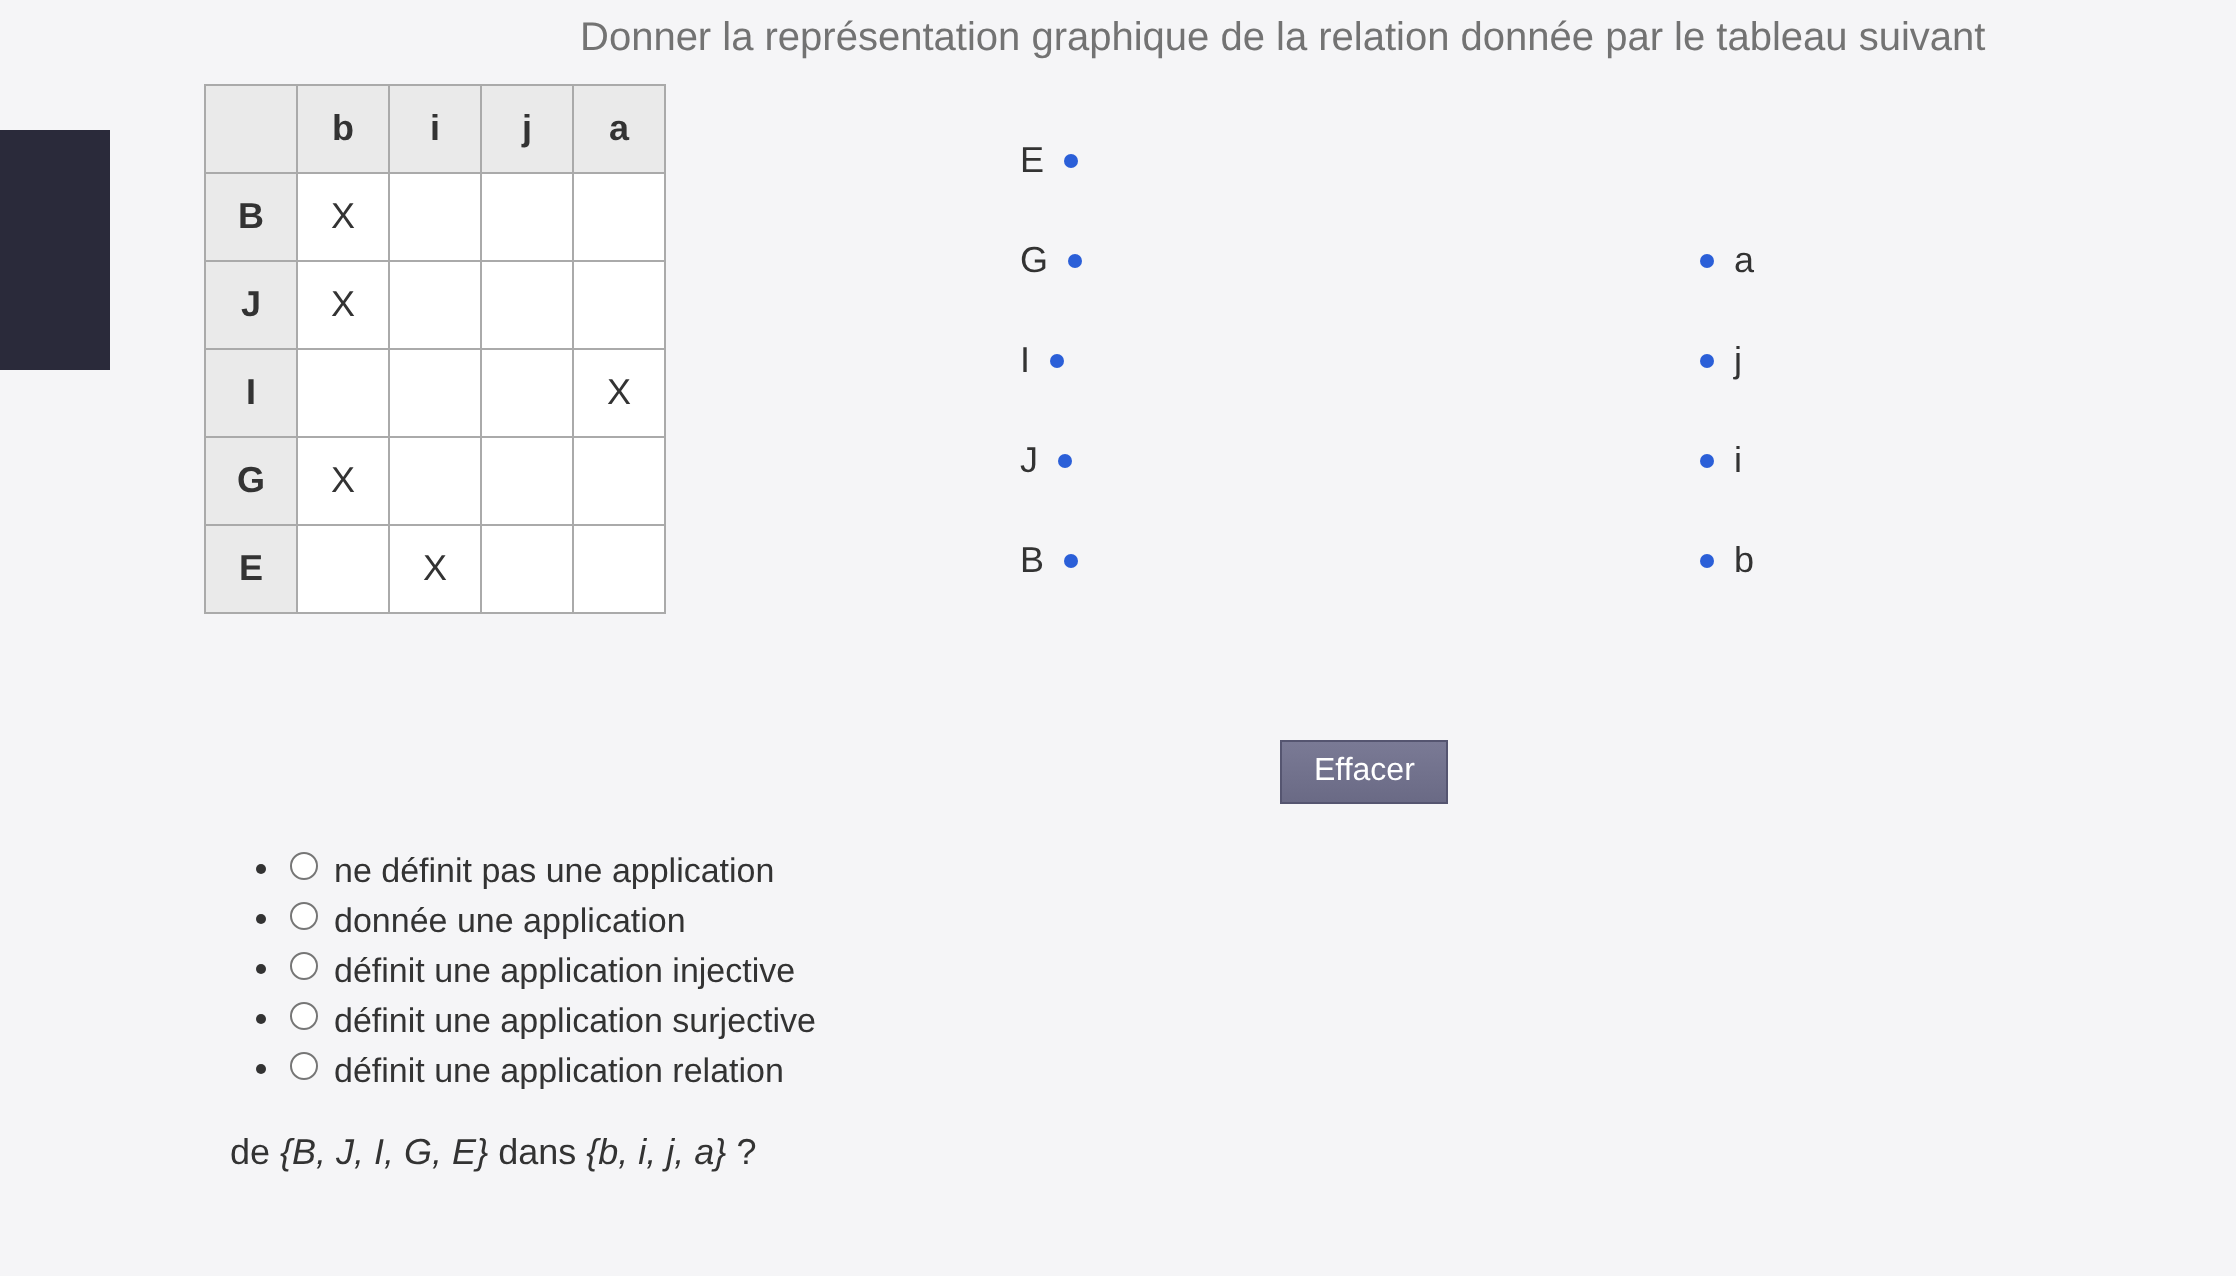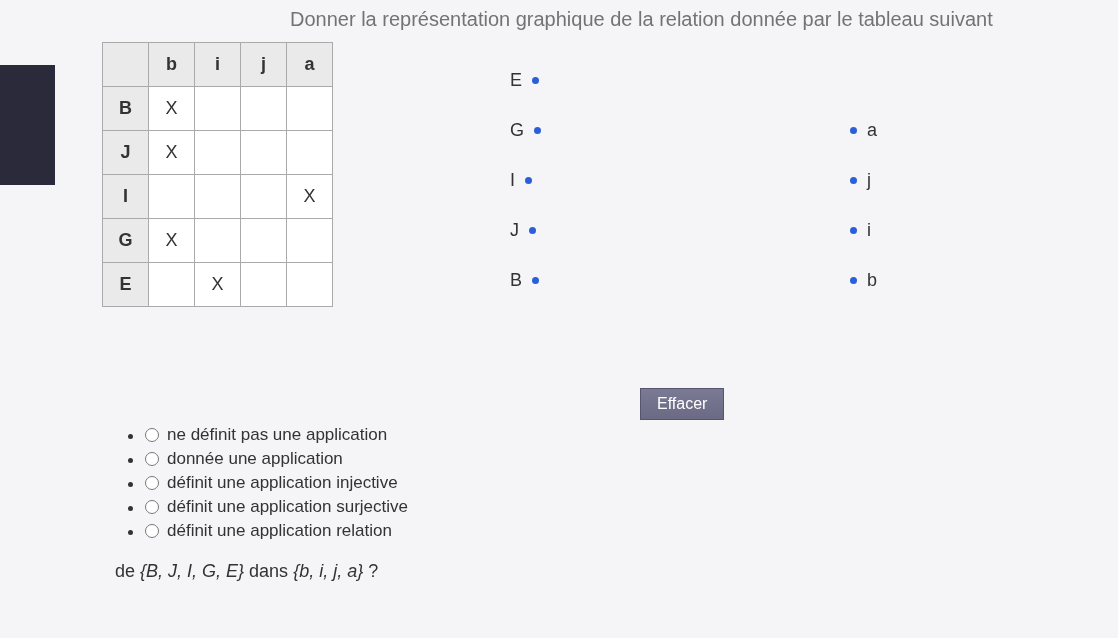--- a/index.html
+++ b/index.html
@@ -69,21 +69,21 @@
     }
     .dot {
       width: 7px;
       height: 7px;
       border-radius: 50%;
       background: #2b5fd8;
       display: inline-block;
     }
     .effacer-btn {
       position: absolute;
-      top: 388px;
+      top: 370px;
       left: 640px;
       background: linear-gradient(#7a7a95, #6a6a85);
       color: #fff;
       padding: 6px 16px;
       font-size: 16px;
       border: 1px solid #555570;
       cursor: pointer;
     }
     .question-area {
       position: absolute;
@@ -98,21 +98,21 @@
     .options {
       list-style: disc;
       padding-left: 30px;
     }
     .options li {
       margin-bottom: 4px;
       font-size: 17px;
     }
     .options li label {
       display: flex;
-      align-items: center;
+      align-items: flex-start;
       gap: 8px;
     }
     .options input[type="radio"] {
       width: 14px;
       height: 14px;
     }
     .final-q {
       margin-top: 20px;
       font-size: 18px;
     }

